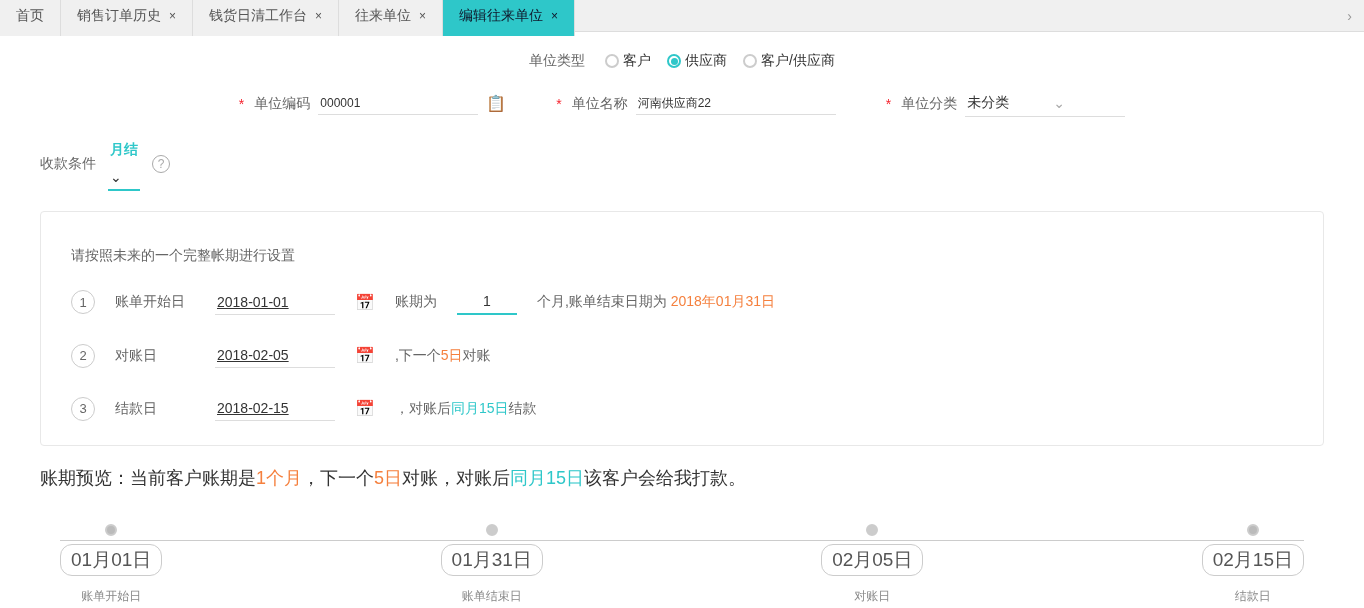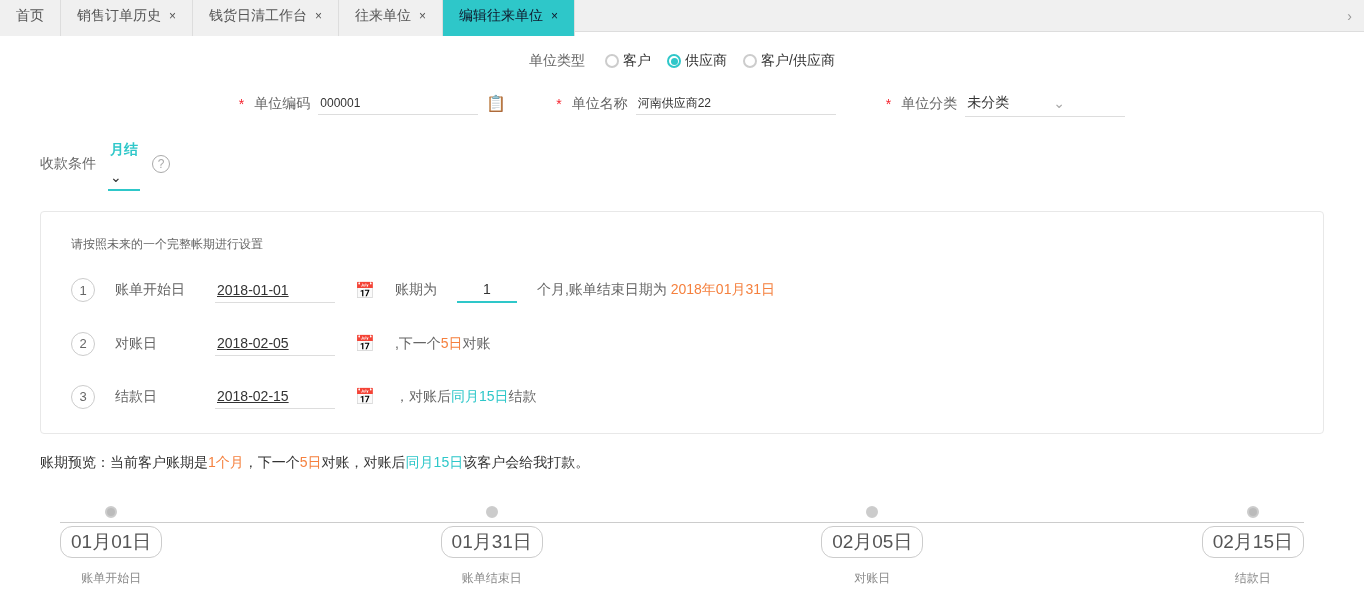--- a/index.html
+++ b/index.html
@@ -93,21 +93,21 @@
       width: 18px; height: 18px; border-radius: 50%; border: 1px solid #aaa;
       display: inline-flex; align-items: center; justify-content: center;
       font-size: 12px; color: #aaa; cursor: pointer;
     }
 
     
     .settings-box {
       border: 1px solid #e8e8e8; border-radius: 4px; padding: 24px 30px; margin-bottom: 20px;
     }
     .settings-title {
-      color: #666; margin-bottom: 24px; font-size: 12px;
+      color: #666; margin-bottom: 24px; font-size: 14px; margin-top: 11px;
     }
 
     
     .step-row {
       display: flex; align-items: center; margin-bottom: 28px; gap: 20px;
     }
     .step-num {
       width: 24px; height: 24px; border-radius: 50%; border: 1px solid #ccc;
       display: flex; align-items: center; justify-content: center;
       font-size: 13px; color: #666; flex-shrink: 0;
@@ -127,21 +127,21 @@
     .highlight-orange { color: #f5803e; }
     .highlight-teal { color: #2ec7c9; }
     .period-input {
       border: none; border-bottom: 2px solid #2ec7c9; padding: 4px 2px;
       font-size: 14px; color: #333; outline: none; background: transparent;
       width: 60px; text-align: center;
     }
 
     
     .preview-text {
-      color: #333; margin-bottom: 24px; font-size: 14px;
+      color: #333; margin-bottom: 24px; font-size: 18px;
     }
 
     
     .timeline-wrap {
       display: flex; align-items: flex-start; padding: 10px 0 10px 0;
     }
     .timeline-line-container {
       width: 100%; position: relative; display: flex; align-items: center;
       padding: 0 20px;
     }

